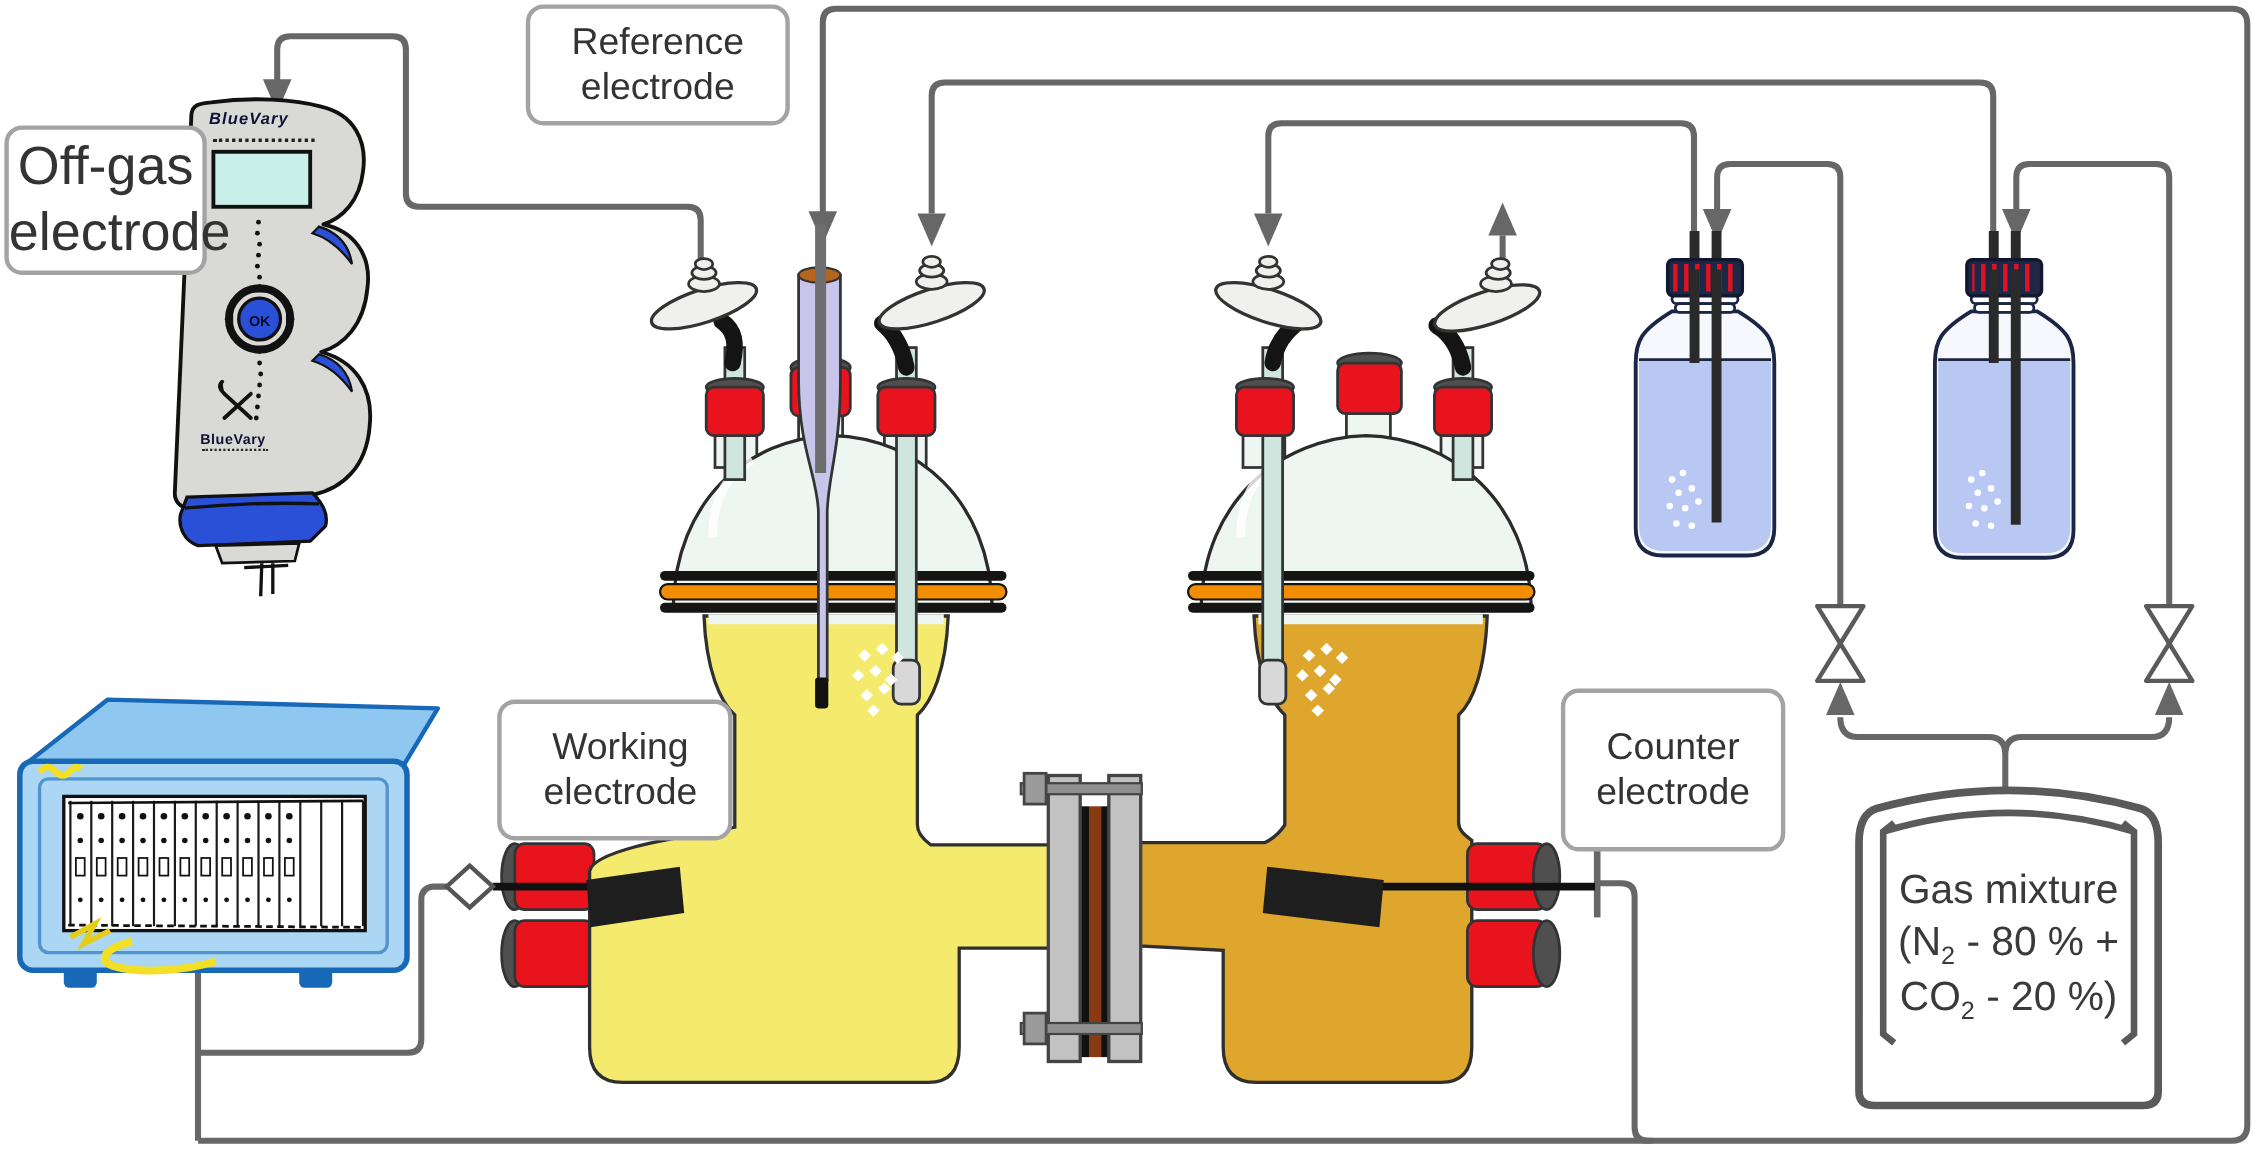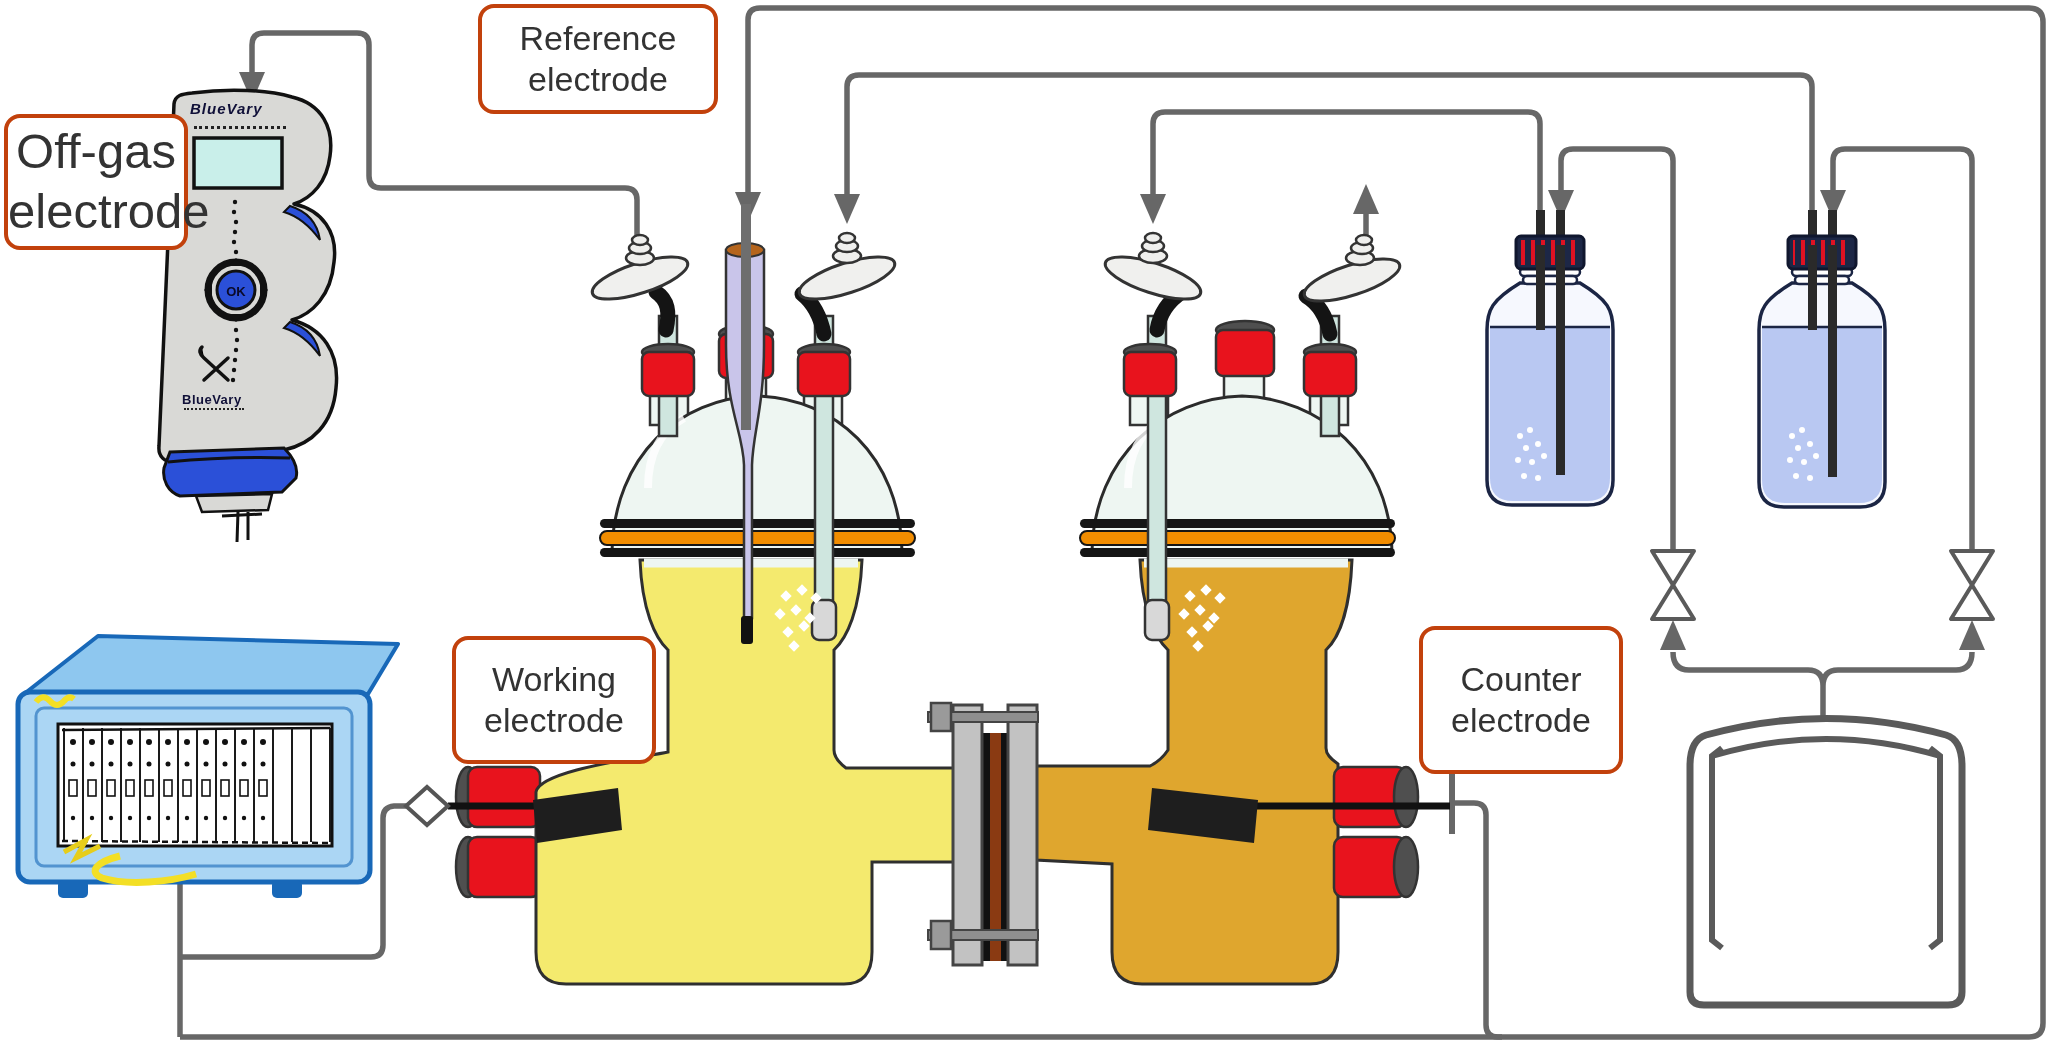--- a/index.html
+++ b/index.html
@@ -1,26 +1,26 @@
 <!DOCTYPE html>
 <html><head>
 <meta charset="utf-8">
 <style>
   html,body{margin:0;padding:0;background:#fff;}
   #stage{position:relative;width:2048px;height:1045px;background:#fff;overflow:hidden;
          font-family:"Liberation Sans",sans-serif;}
   #art{position:absolute;left:0;top:0;}
-  .lbl{position:absolute;background:#fff;border:4px solid #c2410c;border-radius:16px;
+  .lbl{position:absolute;background:#fff;border:4px solid #a3a3a3;border-radius:16px;
        color:#333;font-size:34px;line-height:1.22;text-align:center;
        display:flex;flex-direction:column;justify-content:center;z-index:5;}
   .lbl span{display:block;}
   #lbl-offgas{left:4px;top:114px;width:176px;height:128px;font-size:49px;}
   #lbl-reference{left:478px;top:4px;width:232px;height:102px;}
   #lbl-potentiostat{left:50px;top:576px;width:268px;height:76px;}
-  #lbl-working{left:452px;top:636px;width:196px;height:120px;}
+  #lbl-working{left:452px;top:636px;width:196px;height:120px;padding-left:10px;}
   #lbl-counter{left:1419px;top:626px;width:196px;height:140px;}
   #gasmix-text{position:absolute;left:1698px;top:786px;width:256px;color:#3a3a3a;
        font-size:37px;line-height:1.26;text-align:center;z-index:5;}
   #gasmix-text sub{font-size:0.62em;}
   .devtxt{position:absolute;color:#101038;font-weight:bold;z-index:6;}
   #bluevary{left:190px;top:100px;width:116px;font-size:15px;font-style:italic;letter-spacing:1px;}
   #bluevary-dots{position:absolute;left:194px;top:126px;width:92px;border-top:3px dotted #222;z-index:6;}
   #bluesens{left:182px;top:392px;width:80px;font-size:13px;letter-spacing:.5px;}
   #bluesens-dots{position:absolute;left:184px;top:408px;width:60px;border-top:2px dotted #222;z-index:6;}
 </style>
@@ -385,19 +385,24 @@
 </div>
 <div class="lbl" id="lbl-working">
   <span>Working</span>
   <span>electrode</span>
 </div>
 <div class="lbl" id="lbl-counter">
   <span>Counter</span>
   <span>electrode</span>
 </div>
 
+<div id="gasmix-text">
+  <span>Gas mixture</span><br>
+  <span><span>(N</span><sub>2</sub><span> - 80 % +</span></span><br>
+  <span><span>CO</span><sub>2</sub><span> - 20 %)</span></span>
+</div>
 
 <div class="devtxt" id="bluevary">BlueVary</div>
 <div id="bluevary-dots"></div>
 <div class="devtxt" id="bluesens">BlueVary</div>
 <div id="bluesens-dots"></div>
 
 </div>
 
 </body></html>

